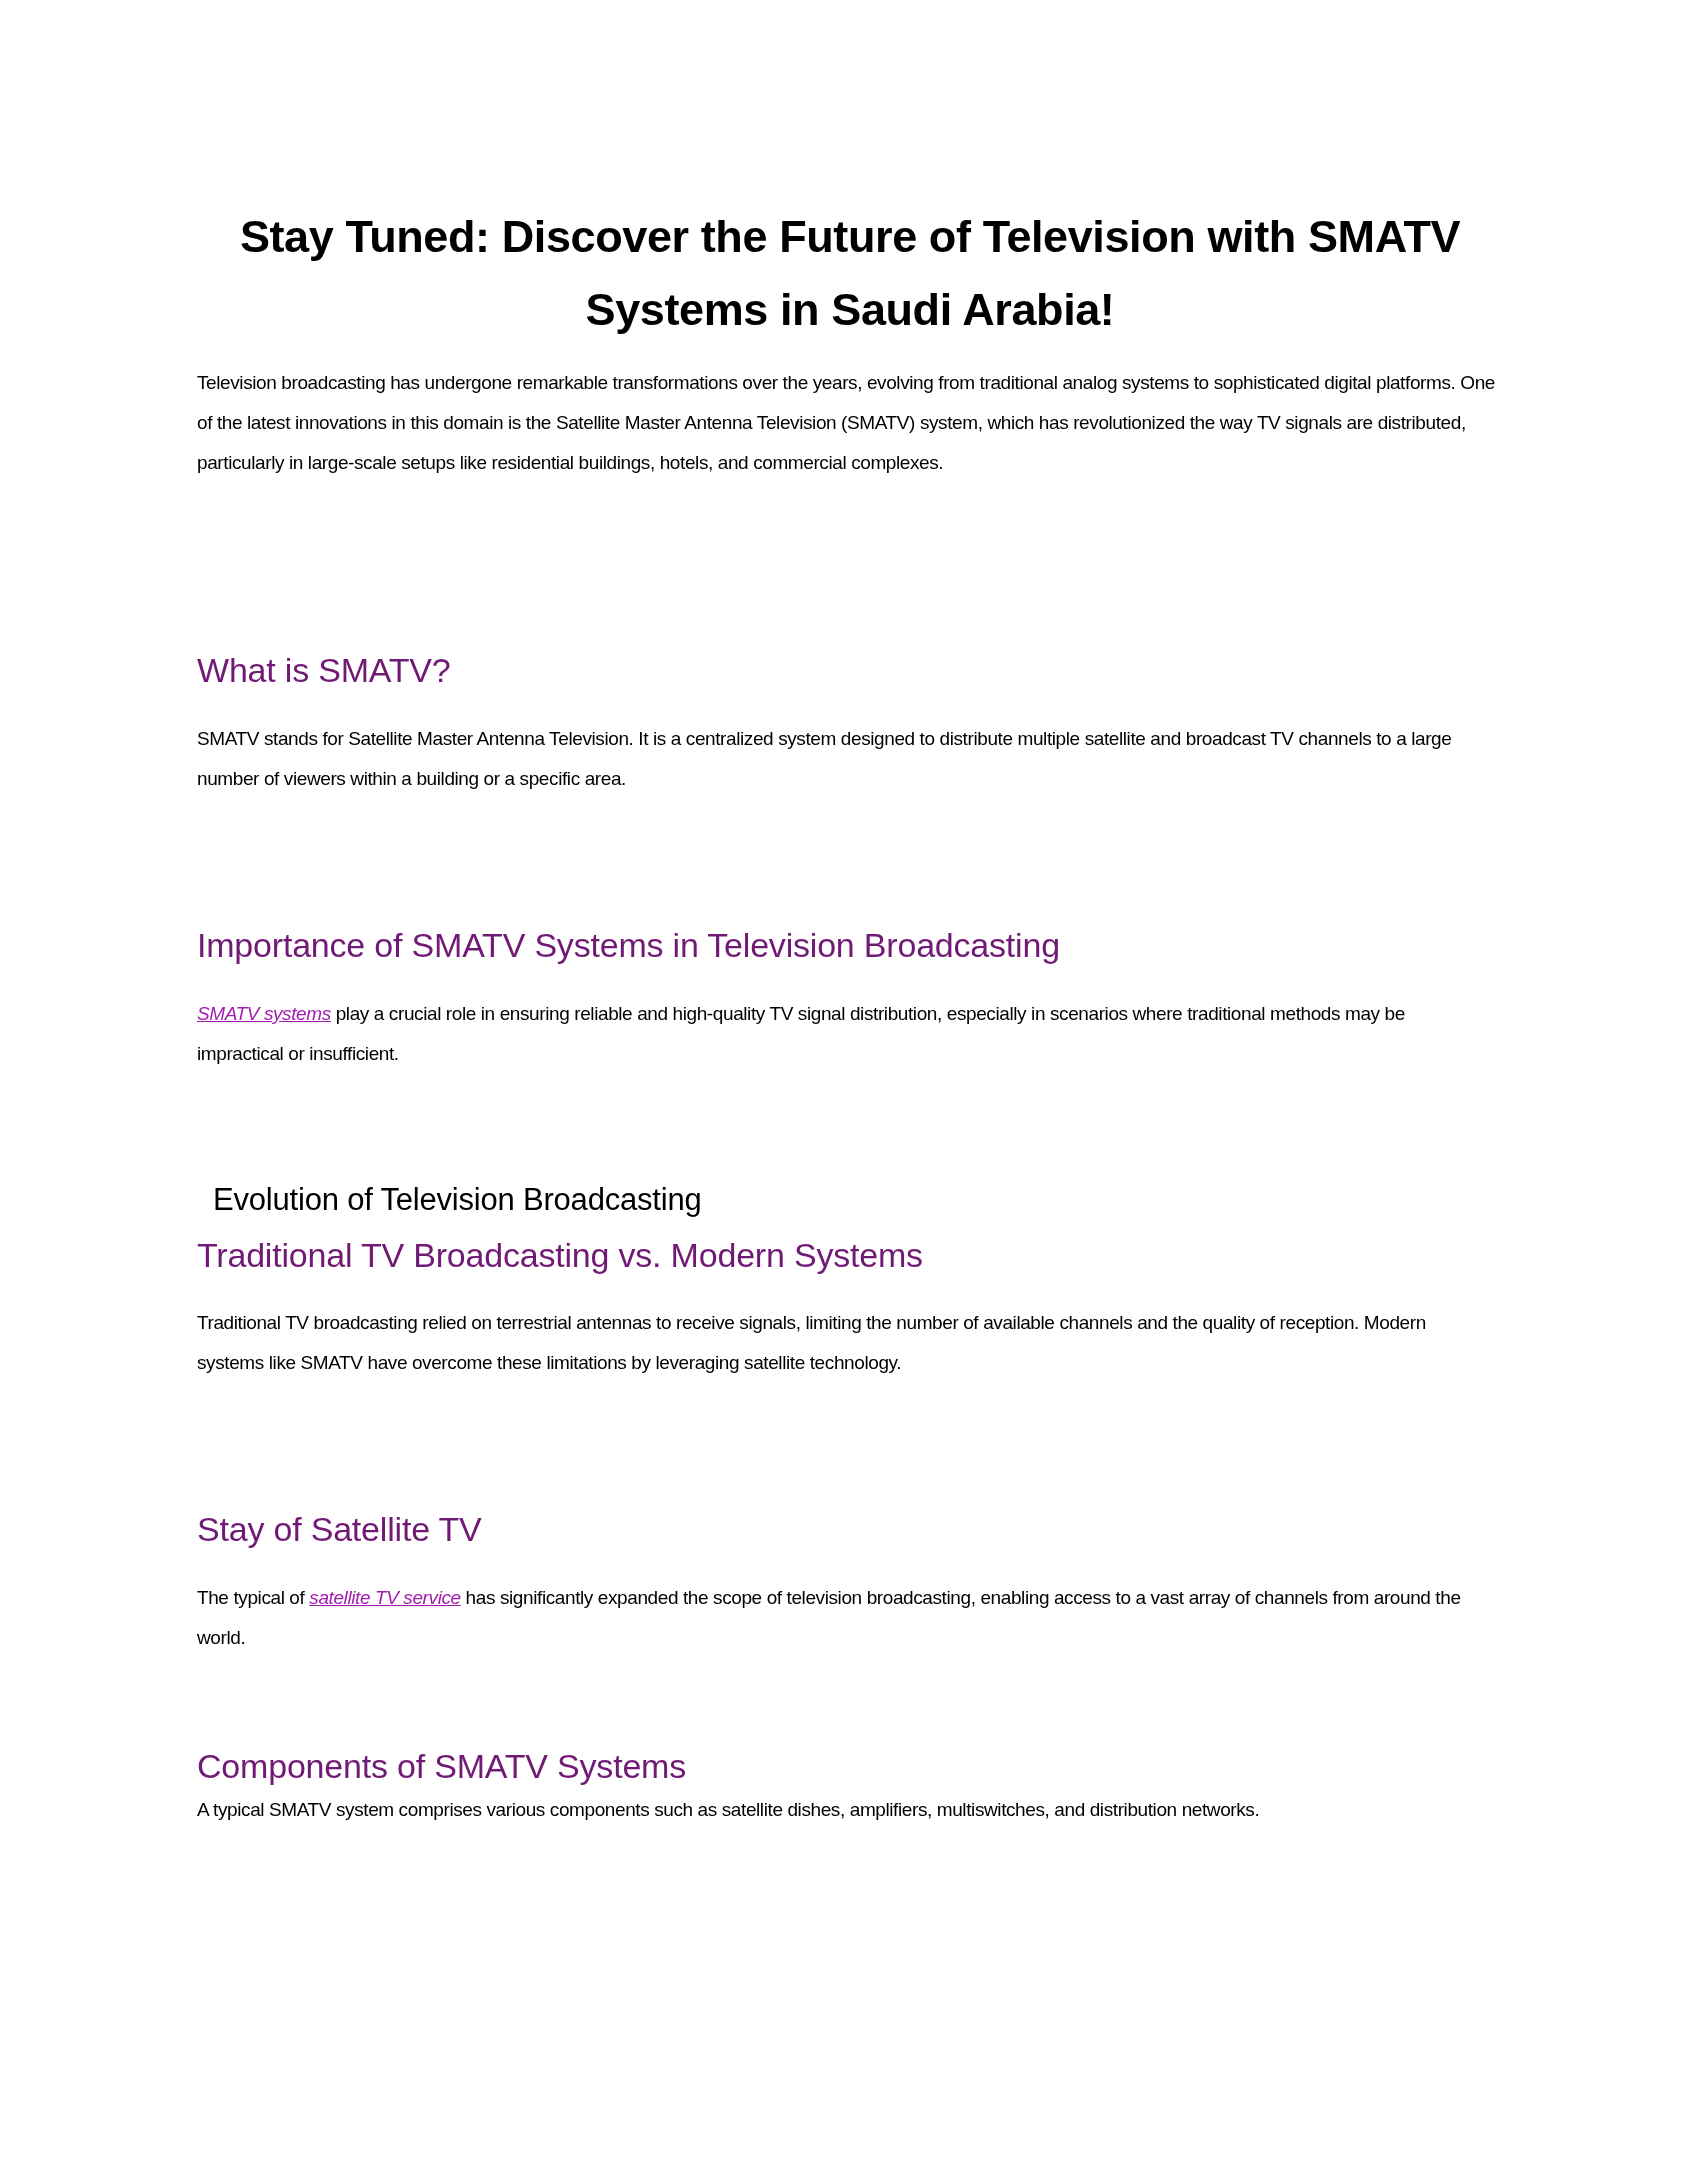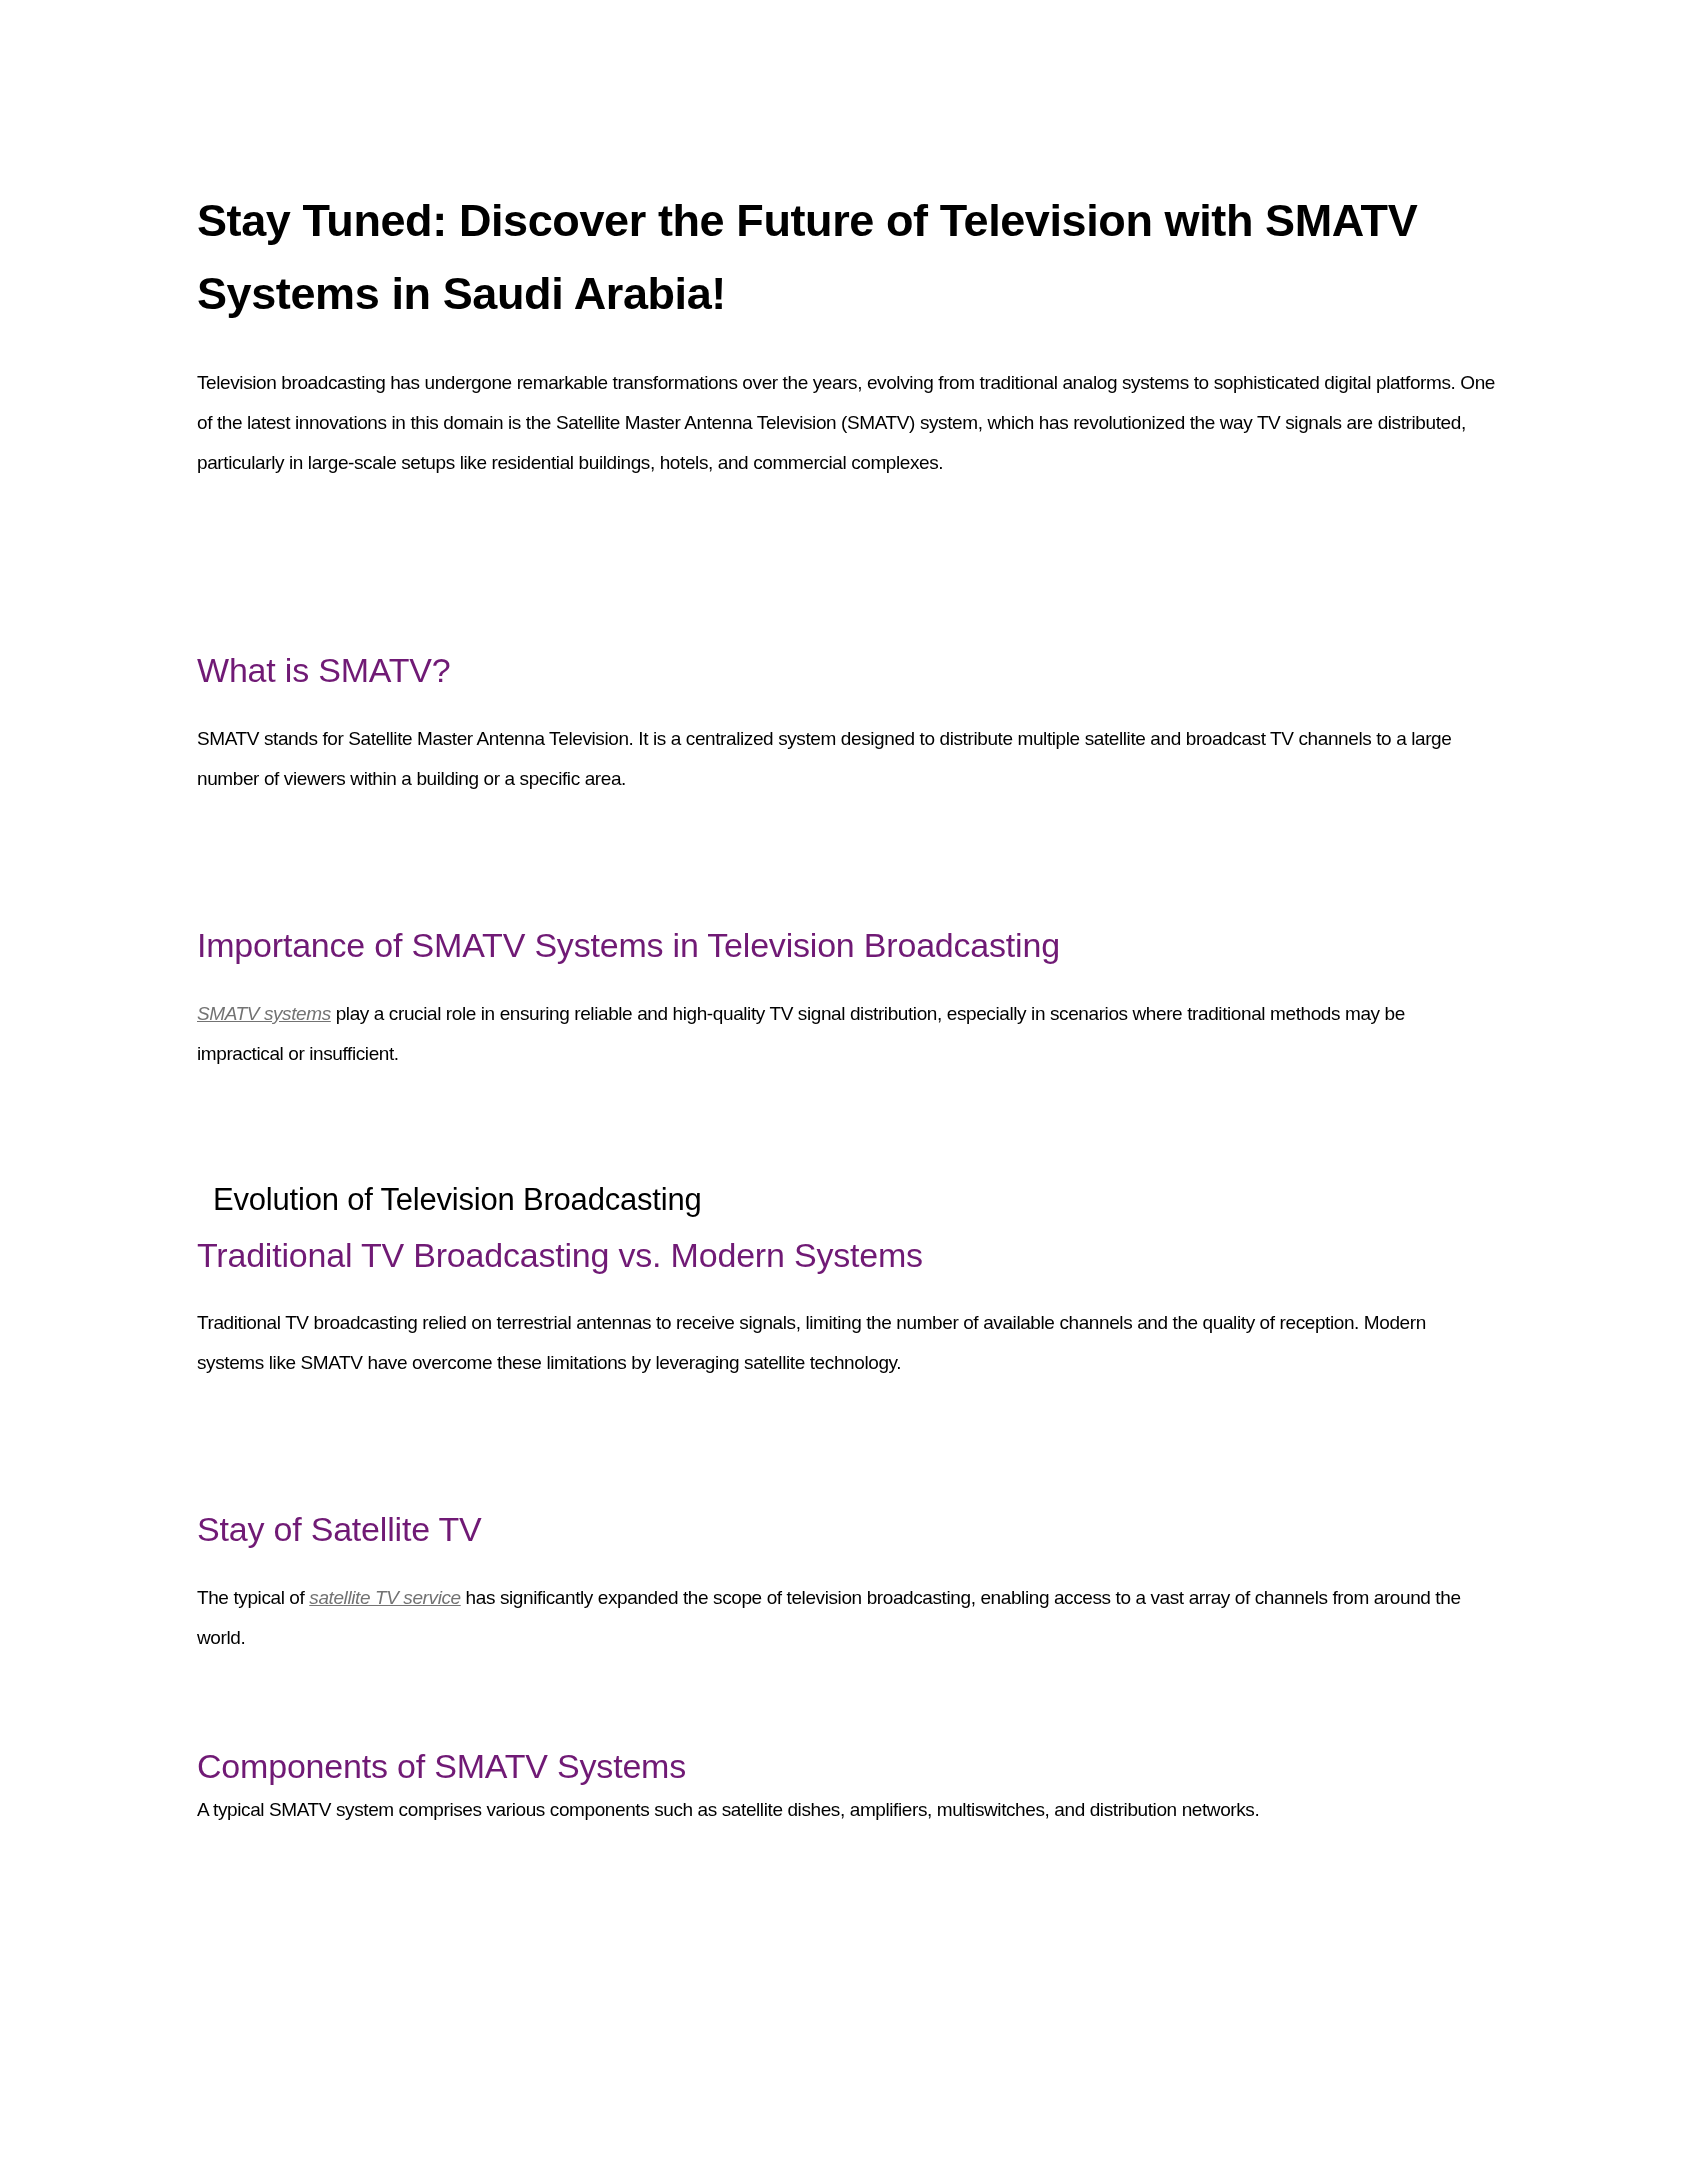--- a/index.html
+++ b/index.html
@@ -1,28 +1,28 @@
 <!DOCTYPE html>
 <html style="font-size:11.7px"><head>
   <meta charset="utf-8">
   <style>
     html, body { margin: 0; padding: 0; background: #ffffff; }
     body { width: 1687px; height: 2183px; position: relative; overflow: hidden;
            font-family: "Liberation Sans", sans-serif; color: #000; }
     .page { position: absolute; left: 197px; top: 0; width: 1306px; }
-    .title { position: absolute; top: 184px; left: 0; margin: 0;
+    .title { position: absolute; top: 200px; left: 0; margin: 0;
              font-family: "Liberation Sans", sans-serif; font-weight: bold;
-             font-size: 45px; line-height: 73px; letter-spacing: -0.4px; width: 1306px; }
+             font-size: 45px; line-height: 73px; letter-spacing: -0.4px; width: 1306px; text-align: center; }
     .h2 { position: absolute; left: 0; margin: 0; font-weight: normal;
           font-size: 34px; line-height: 44px; letter-spacing: -0.2px; color: #701a75; }
     .h1b { position: absolute; left: 0; margin: 16px; font-weight: normal;
            font-size: 31px; line-height: 44px; letter-spacing: -0.2px; }
     .p { position: absolute; left: 0; margin: 0; font-size: 19px; line-height: 40px;
          width: 1299px; letter-spacing: -0.4px; word-spacing: 0px; }
-    .link { color: #737373; font-style: italic; text-decoration: underline; cursor: pointer; }
+    .link { color: #a21caf; font-style: italic; text-decoration: underline; cursor: pointer; }
   </style>
 </head>
 <body>
 
 <div class="page">
   <h1 class="title">Stay Tuned: Discover the Future of Television with SMATV Systems in Saudi Arabia!</h1>
 
   <p class="p" style="top:363px;">Television broadcasting has undergone remarkable transformations over the years, evolving from traditional analog systems to sophisticated digital platforms. One of the latest innovations in this domain is the Satellite Master Antenna Television (SMATV) system, which has revolutionized the way TV signals are distributed, particularly in large-scale setups like residential buildings, hotels, and commercial complexes.</p>
 
   <h2 class="h2" style="top:648px;">What is SMATV?</h2>

